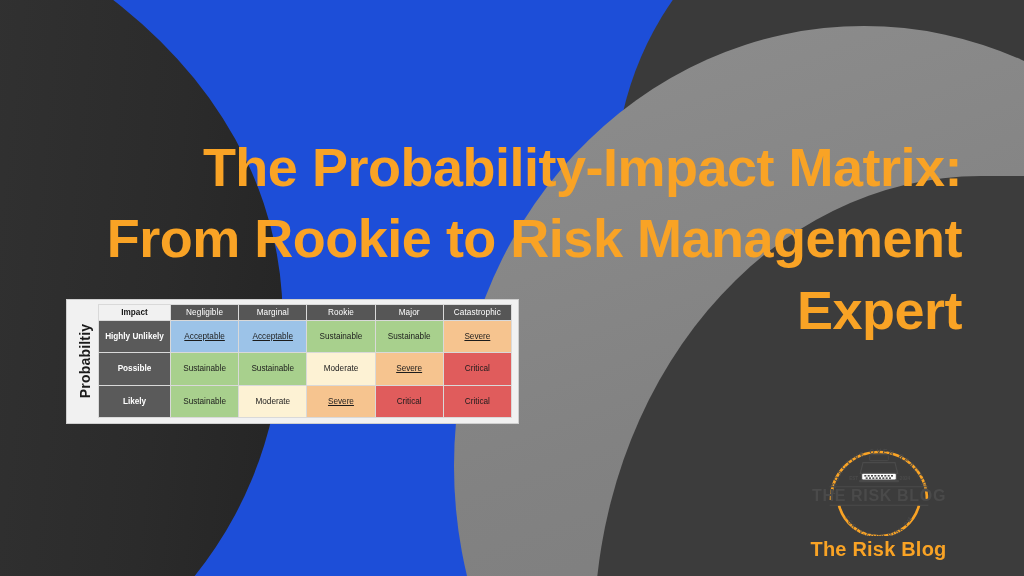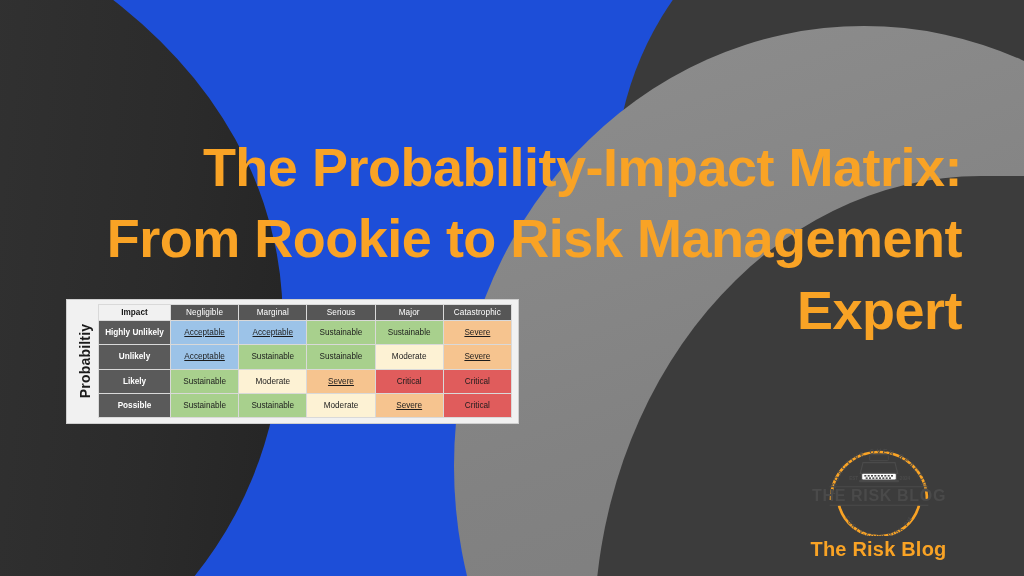--- a/index.html
+++ b/index.html
@@ -208,56 +208,48 @@
       <span>Probabiltiy</span>
     </div>
 
     <div id="matrix-table-wrap">
       <table id="risk-matrix">
         <thead>
           <tr>
             <th class="impact-head">Impact</th>
             <th class="col-head">Negligible</th>
             <th class="col-head">Marginal</th>
-            <th class="col-head">Serious</th>
+            <th class="col-head">Rookie</th>
             <th class="col-head">Major</th>
             <th class="col-head">Catastrophic</th>
           </tr>
         </thead>
         <tbody id="risk-matrix-body">
             <tr>
               <td class="row-head">Highly Unlikely</td>
               <td class="lvl-acceptable">Acceptable</td>
               <td class="lvl-acceptable">Acceptable</td>
               <td class="lvl-sustainable">Sustainable</td>
               <td class="lvl-sustainable">Sustainable</td>
               <td class="lvl-severe">Severe</td>
             </tr>
             <tr>
-              <td class="row-head">Unlikely</td>
-              <td class="lvl-acceptable">Acceptable</td>
+              <td class="row-head">Possible</td>
               <td class="lvl-sustainable">Sustainable</td>
               <td class="lvl-sustainable">Sustainable</td>
               <td class="lvl-moderate">Moderate</td>
               <td class="lvl-severe">Severe</td>
+              <td class="lvl-critical">Critical</td>
             </tr>
             <tr>
               <td class="row-head">Likely</td>
               <td class="lvl-sustainable">Sustainable</td>
               <td class="lvl-moderate">Moderate</td>
               <td class="lvl-severe">Severe</td>
               <td class="lvl-critical">Critical</td>
-              <td class="lvl-critical">Critical</td>
-            </tr>
-            <tr>
-              <td class="row-head">Possible</td>
-              <td class="lvl-sustainable">Sustainable</td>
-              <td class="lvl-sustainable">Sustainable</td>
-              <td class="lvl-moderate">Moderate</td>
-              <td class="lvl-severe">Severe</td>
               <td class="lvl-critical">Critical</td>
             </tr>
           </tbody>
       </table>
     </div>
   </div>
 
   <div id="logo-block">
 
     <svg id="logo-badge" viewBox="0 0 200 150">

